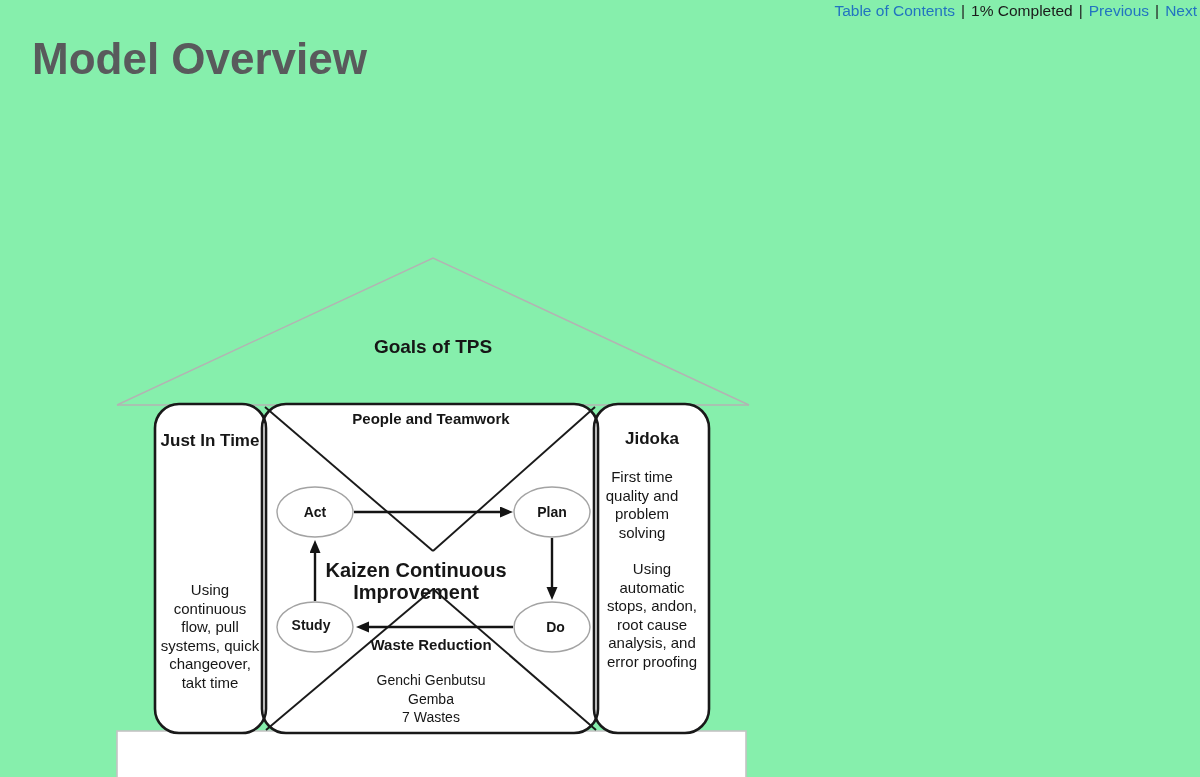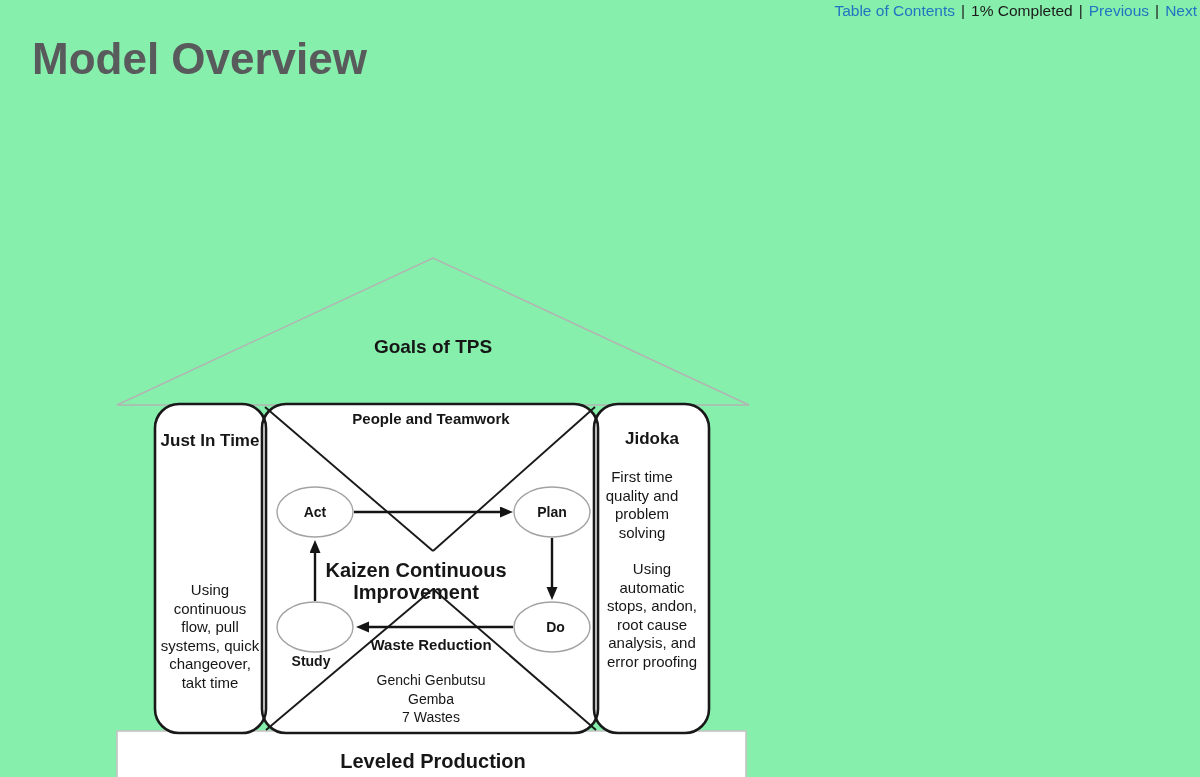--- a/index.html
+++ b/index.html
@@ -39,21 +39,21 @@
 
   .people-title{left:331px;top:410px;width:200px;font-size:15px;font-weight:700;}
   .people-items{left:331px;top:448px;width:200px;font-size:14px;line-height:18.7px;}
   .kaizen-title{left:316px;top:548px;width:200px;font-size:20px;line-height:21.5px;font-weight:700;margin-top:12px;}
   .waste-title{left:331px;top:636px;width:200px;font-size:15px;font-weight:700;}
   .waste-items{left:331px;top:671px;width:200px;font-size:14px;line-height:18.7px;}
 
   .lbl{font-size:14px;font-weight:700;line-height:16px;}
   .lbl-act{left:277px;top:504px;width:76px;}
   .lbl-plan{left:514px;top:504px;width:76px;}
-  .lbl-study{left:277px;top:653px;width:68px;}
+  .lbl-study{left:277px;top:617px;width:68px;}
   .lbl-do{left:514px;top:619px;width:83px;}
 
   .foundation-label{left:283px;top:750px;width:300px;font-size:20px;font-weight:700;}
 </style>
 </head>
 <body>
 
 <div class="page">
 
   <div class="topnav">
@@ -144,16 +144,15 @@
     <div class="dtext waste-title">Waste Reduction</div>
     <div class="dtext waste-items">Genchi Genbutsu
 Gemba
 7 Wastes</div>
 
     <div class="dtext lbl lbl-act">Act</div>
     <div class="dtext lbl lbl-plan">Plan</div>
     <div class="dtext lbl lbl-study">Study</div>
     <div class="dtext lbl lbl-do">Do</div>
 
-    <div class="dtext foundation-label">Leveled Production</div>
   </div>
 
 </div>
 
 </body></html>

